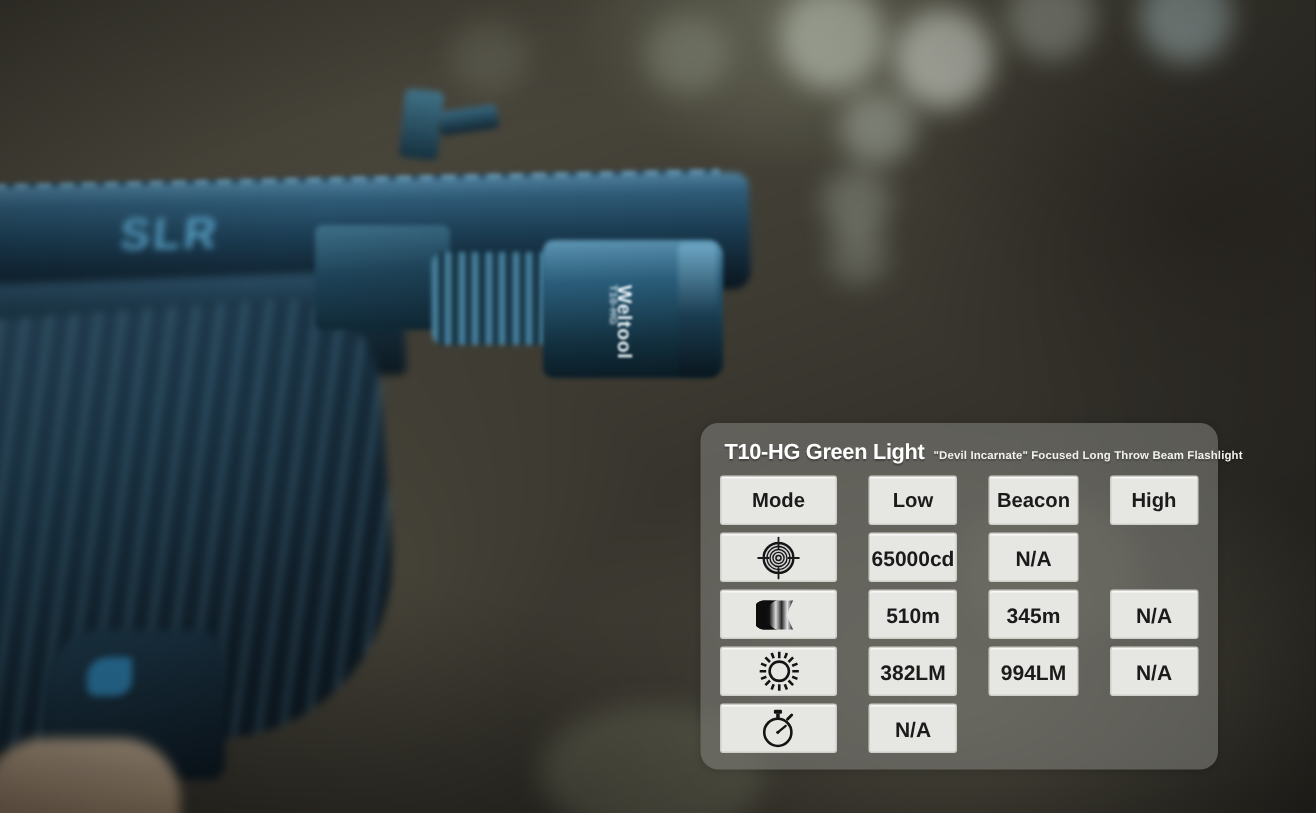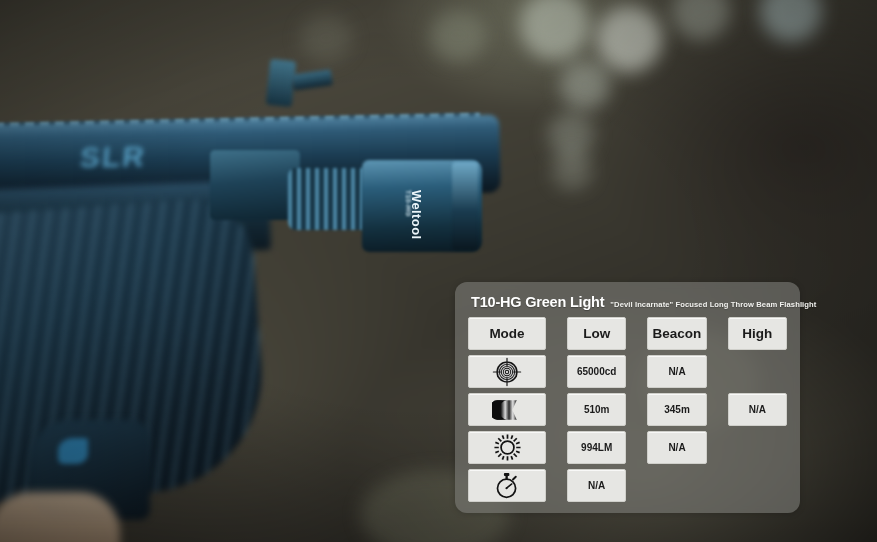--- a/index.html
+++ b/index.html
@@ -250,21 +250,21 @@
     position: absolute;
     inset: 0;
     background: radial-gradient(ellipse 75% 75% at 48% 45%,
       rgba(0,0,0,0) 40%, rgba(0,0,0,0.22) 78%, rgba(0,0,0,0.42) 100%);
     pointer-events: none;
   }
 
   
   .spec-panel {
     position: absolute;
-    left: 455px;
+    left: 467px;
     top: 282px;
     width: 345px;
     height: 231px;
     background: rgba(122,122,118,0.62);
     border-radius: 12px;
     backdrop-filter: blur(3px);
     box-sizing: border-box;
     padding: 12px 13px 10px 13px;
     box-shadow: 0 1px 6px rgba(0,0,0,0.18);
   }
@@ -302,21 +302,21 @@
     gap: 21px;
   }
   .cell {
     background: #e6e6e3;
     border: 1px solid #cfcfca;
     border-radius: 2px;
     height: 33px;
     display: flex;
     align-items: center;
     justify-content: center;
-    font-size: 10px;
+    font-size: 14px;
     font-weight: bold;
     color: #1b1b1b;
     box-shadow: inset 0 1px 0 rgba(255,255,255,0.7);
     box-sizing: border-box;
     overflow: hidden;
   }
   .cell.header-cell { font-size: 13.5px; }
   .cell.icon-cell svg { display: block; }
 </style>
 </head>
@@ -447,20 +447,21 @@
               <line x1="20.1" y1="25.5" x2="21.6" y2="29.4"></line>
               <line x1="21.6" y1="2.6" x2="20.1" y2="6.5"></line>
               <line x1="11.9" y1="25.5" x2="10.4" y2="29.4"></line>
               <line x1="2.6" y1="10.4" x2="6.5" y2="11.9"></line>
               <line x1="25.5" y1="20.1" x2="29.4" y2="21.6"></line>
               <line x1="2.6" y1="21.6" x2="6.5" y2="20.1"></line>
               <line x1="25.5" y1="11.9" x2="29.4" y2="10.4"></line>
             </g>
           </svg>
         </div>
+        <div class="cell">382LM</div>
         <div class="cell">994LM</div>
         <div class="cell">N/A</div>
       </div>
 
       <div class="spec-row">
         <div class="cell icon-cell">
           <svg width="28" height="29" viewBox="0 0 30 32">
             <circle cx="14.5" cy="19" r="10" fill="none" stroke="#141414" stroke-width="1.9"></circle>
             <rect x="11.6" y="2.3" width="6" height="3.1" rx="1" fill="#141414"></rect>
             <rect x="13.3" y="5.2" width="2.6" height="3.6" fill="#141414"></rect>

